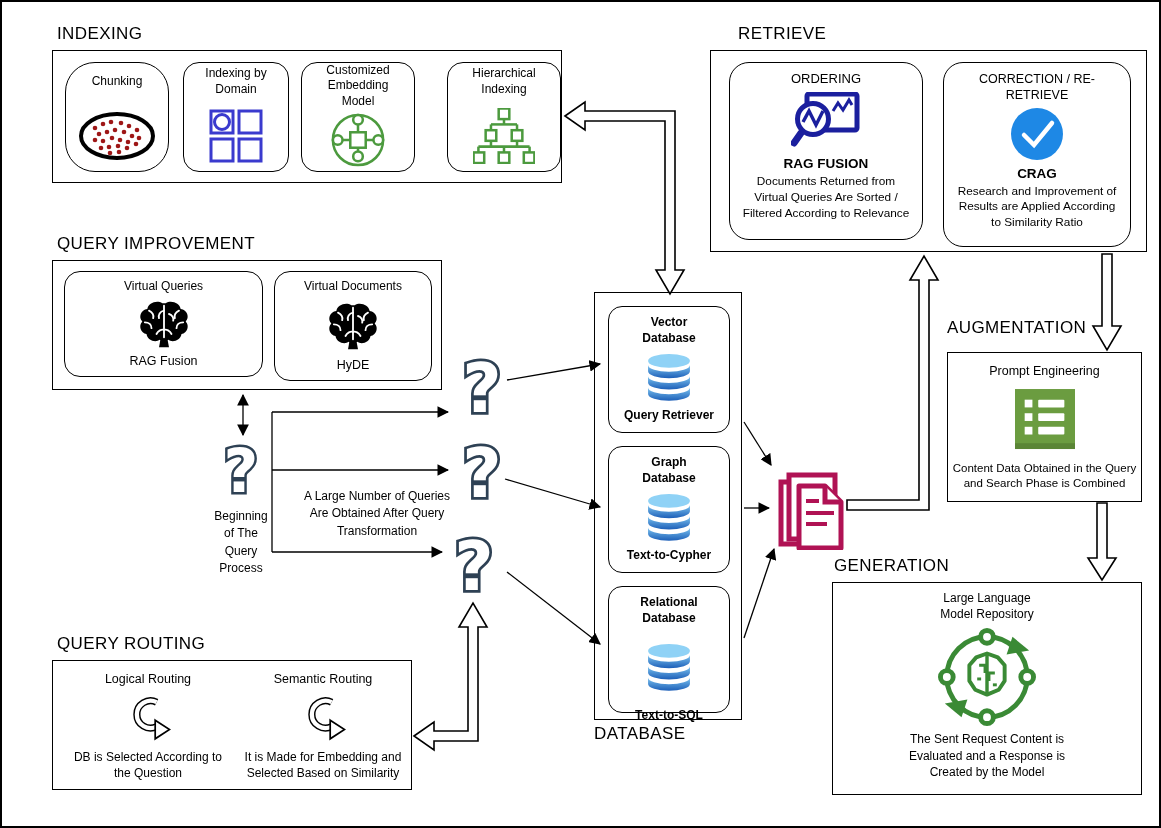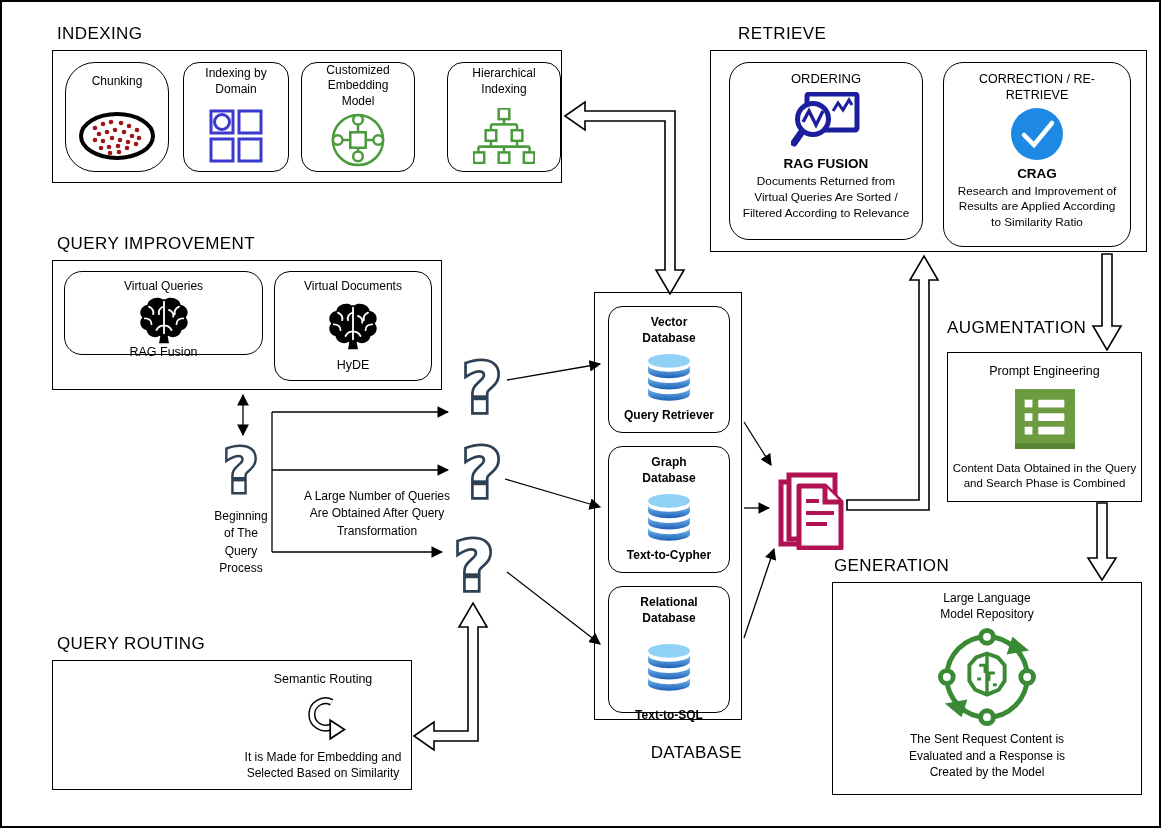--- a/index.html
+++ b/index.html
@@ -146,21 +146,21 @@
           <path d="M15,29 L25,39 L43,17" stroke="#fff" stroke-width="4.5" fill="none" stroke-linecap="round"></path>
         </svg>
       </div>
       <div class="cmethod bold" style="font-size:13.5px;margin-top:3px;">CRAG</div>
       <div class="cdesc" style="width:160px;margin-top:3px;">Research and Improvement of Results are Applied According to Similarity Ratio</div>
     </div>
   </div>
 
   <div class="seclabel" style="left:55px;top:232px;">QUERY IMPROVEMENT</div>
   <div class="box layer" style="left:50px;top:258px;width:390px;height:130px;">
-    <div class="card" style="left:11px;top:10px;width:199px;height:84px;padding-top:7px;border-radius:18px;">
+    <div class="card" style="left:11px;top:10px;width:199px;height:106px;padding-top:7px;">
       <div class="ctitle">Virtual Queries</div>
       <div class="icon" style="flex:1;">
         <svg width="56" height="50" viewBox="0 0 64 60">
           <path fill="#000" d="M30,5 C23,1 13,5 12,12 C4,13 1,22 6,27 C1,32 4,41 11,42 C12,49 21,53 27,49 C29,51 35,51 37,49 C43,53 52,49 53,42 C60,41 63,32 58,27 C63,22 60,13 52,12 C51,5 41,1 34,5 Z"></path>
           <polygon points="28,47 26,58 38,58 36,47" fill="#000"></polygon>
           <g stroke="#fff" stroke-width="2.2" fill="none" stroke-linecap="round">
             <path d="M32,8 L32,46"></path>
             <path d="M32,14 C27,15 25,19 26,23"></path>
             <path d="M14,14 C18,16 20,19 19,23"></path>
             <path d="M9,28 C14,28 17,31 17,35"></path>
@@ -234,21 +234,21 @@
         <svg width="58" height="50" viewBox="0 0 72 62">
           <ellipse cx="36" cy="11" rx="26" ry="8.5" fill="#8fd2f6"></ellipse>
           <path d="M10 16 A26 8.5 0 0 0 62 16 L62 24 A26 8.5 0 0 1 10 24 Z" fill="url(#db1)"></path>
           <path d="M10 30 A26 8.5 0 0 0 62 30 L62 38 A26 8.5 0 0 1 10 38 Z" fill="url(#db1)"></path>
           <path d="M10 44 A26 8.5 0 0 0 62 44 L62 52 A26 8.5 0 0 1 10 52 Z" fill="url(#db1)"></path>
         </svg>
       </div>
       <div class="cmethod" style="font-size:12px;margin-bottom:10px;">Text-to-SQL</div>
     </div>
   </div>
-  <div class="seclabel" style="left:592px;top:722px;width:148px;text-align:right;margin-top:19px;">DATABASE</div>
+  <div class="seclabel" style="left:592px;top:722px;width:148px;text-align:left;">DATABASE</div>
 
   <div class="seclabel" style="left:945px;top:316px;">AUGMENTATION</div>
   <div class="box layer" style="left:945px;top:350px;width:195px;height:150px;display:flex;flex-direction:column;align-items:center;padding-top:10px;">
     <div class="ctitle" style="font-size:12.5px;">Prompt Engineering</div>
     <div class="icon" style="flex:1;">
       <svg width="60" height="62" viewBox="0 0 62 64">
         <rect x="0" y="0" width="62" height="58" fill="#6b9c40"></rect>
         <rect x="0" y="56" width="62" height="6" fill="#5a8535"></rect>
         <g fill="#fff">
           <rect x="10" y="11" width="8" height="8"></rect>
@@ -283,20 +283,31 @@
           <circle cx="50" cy="91" r="6.5" stroke-width="5" fill="#fff"></circle>
           <circle cx="9" cy="50" r="6.5" stroke-width="5" fill="#fff"></circle>
         </g>
       </svg>
     </div>
     <div class="cdesc" style="width:200px;font-size:12px;margin-bottom:14px;">The Sent Request Content is Evaluated and a Response is Created by the Model</div>
   </div>
 
   <div class="seclabel" style="left:55px;top:632px;">QUERY ROUTING</div>
   <div class="box layer" style="left:50px;top:658px;width:360px;height:130px;">
+    <div style="position:absolute;left:10px;top:10px;width:170px;height:110px;display:flex;flex-direction:column;align-items:center;">
+      <div class="ctitle" style="font-size:12.5px;">Logical Routing</div>
+      <div class="icon" style="flex:1;">
+        <svg width="46" height="54" viewBox="0 0 64 68">
+          <path d="M44,12 A19,19 0 1 0 44,46" stroke="#000" stroke-width="10" fill="none"></path>
+          <path d="M44,12 A19,19 0 1 0 44,46" stroke="#fff" stroke-width="6" fill="none"></path>
+          <polygon points="42,37 62,50 42,63" fill="#fff" stroke="#000" stroke-width="2.4"></polygon>
+        </svg>
+      </div>
+      <div class="cdesc" style="width:150px;font-size:12px;">DB is Selected According to the Question</div>
+    </div>
     <div style="position:absolute;left:186px;top:10px;width:168px;height:110px;display:flex;flex-direction:column;align-items:center;">
       <div class="ctitle" style="font-size:12.5px;">Semantic Routing</div>
       <div class="icon" style="flex:1;">
         <svg width="46" height="54" viewBox="0 0 64 68">
           <path d="M44,12 A19,19 0 1 0 44,46" stroke="#000" stroke-width="10" fill="none"></path>
           <path d="M44,12 A19,19 0 1 0 44,46" stroke="#fff" stroke-width="6" fill="none"></path>
           <polygon points="42,37 62,50 42,63" fill="#fff" stroke="#000" stroke-width="2.4"></polygon>
         </svg>
       </div>
       <div class="cdesc" style="width:168px;font-size:12px;">It is Made for Embedding and Selected Based on Similarity</div>

